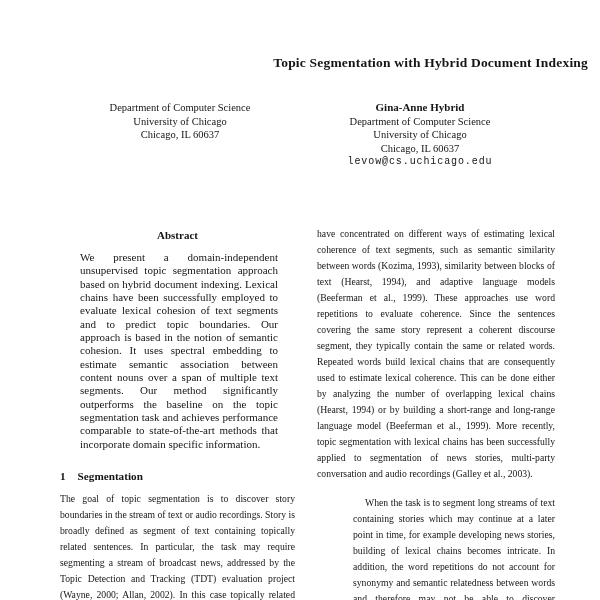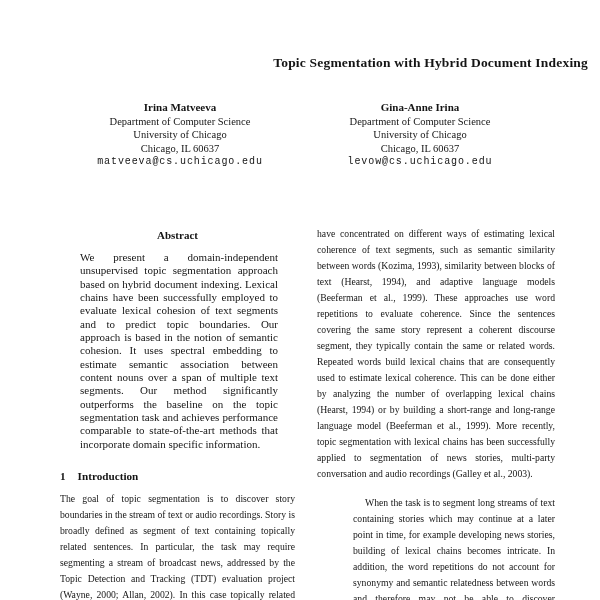--- a/index.html
+++ b/index.html
@@ -86,43 +86,41 @@
 </style>
 </head>
 <body>
 
 <div class="page">
 
   <h1 class="title">Topic Segmentation with Hybrid Document Indexing</h1>
 
   <div class="authors">
     <div class="author">
-      <div class="author-name">Irina Matveeva</div>
       <div class="author-affil">Department of Computer Science</div>
       <div class="author-affil">University of Chicago</div>
       <div class="author-affil">Chicago, IL 60637</div>
-      <div class="author-email">matveeva@cs.uchicago.edu</div>
     </div>
     <div class="author">
-      <div class="author-name">Gina-Anne Irina</div>
+      <div class="author-name">Gina-Anne Hybrid</div>
       <div class="author-affil">Department of Computer Science</div>
       <div class="author-affil">University of Chicago</div>
       <div class="author-affil">Chicago, IL 60637</div>
       <div class="author-email">levow@cs.uchicago.edu</div>
     </div>
   </div>
 
   <div class="columns">
 
     <div class="col-left">
       <div class="abstract-heading">Abstract</div>
       <p class="abstract-text">We present a domain-independent unsupervised topic segmentation approach based on hybrid document indexing. Lexical chains have been successfully employed to evaluate lexical cohesion of text segments and to predict topic boundaries. Our approach is based in the notion of semantic cohesion. It uses spectral embedding to estimate semantic association between content nouns over a span of multiple text segments. Our method significantly outperforms the baseline on the topic segmentation task and achieves performance comparable to state-of-the-art methods that incorporate domain specific information.</p>
       <div class="section-heading">
         <span>1</span>
-        <span>Introduction</span>
+        <span>Segmentation</span>
       </div>
       <p class="body-text">The goal of topic segmentation is to discover story boundaries in the stream of text or audio recordings. Story is broadly defined as segment of text containing topically related sentences. In particular, the task may require segmenting a stream of broadcast news, addressed by the Topic Detection and Tracking (TDT) evaluation project (Wayne, 2000; Allan, 2002). In this case topically related sentences belong to the same news story. While we are considering</p>
     </div>
 
     <div class="col-right">
       <p class="body-text">have concentrated on different ways of estimating lexical coherence of text segments, such as semantic similarity between words (Kozima, 1993), similarity between blocks of text (Hearst, 1994), and adaptive language models (Beeferman et al., 1999). These approaches use word repetitions to evaluate coherence. Since the sentences covering the same story represent a coherent discourse segment, they typically contain the same or related words. Repeated words build lexical chains that are consequently used to estimate lexical coherence. This can be done either by analyzing the number of overlapping lexical chains (Hearst, 1994) or by building a short-range and long-range language model (Beeferman et al., 1999). More recently, topic segmentation with lexical chains has been successfully applied to segmentation of news stories, multi-party conversation and audio recordings (Galley et al., 2003).</p>
       <p class="body-text para-indent para-gap">When the task is to segment long streams of text containing stories which may continue at a later point in time, for example developing news stories, building of lexical chains becomes intricate. In addition, the word repetitions do not account for synonymy and semantic relatedness between words and therefore may not be able to discover coherence of segments with little word overlap.</p>
       <p class="body-text para-indent para-gap">Our approach aims at discovering semantic relatedness beyond word repetition. It is based on the</p>
     </div>
 

